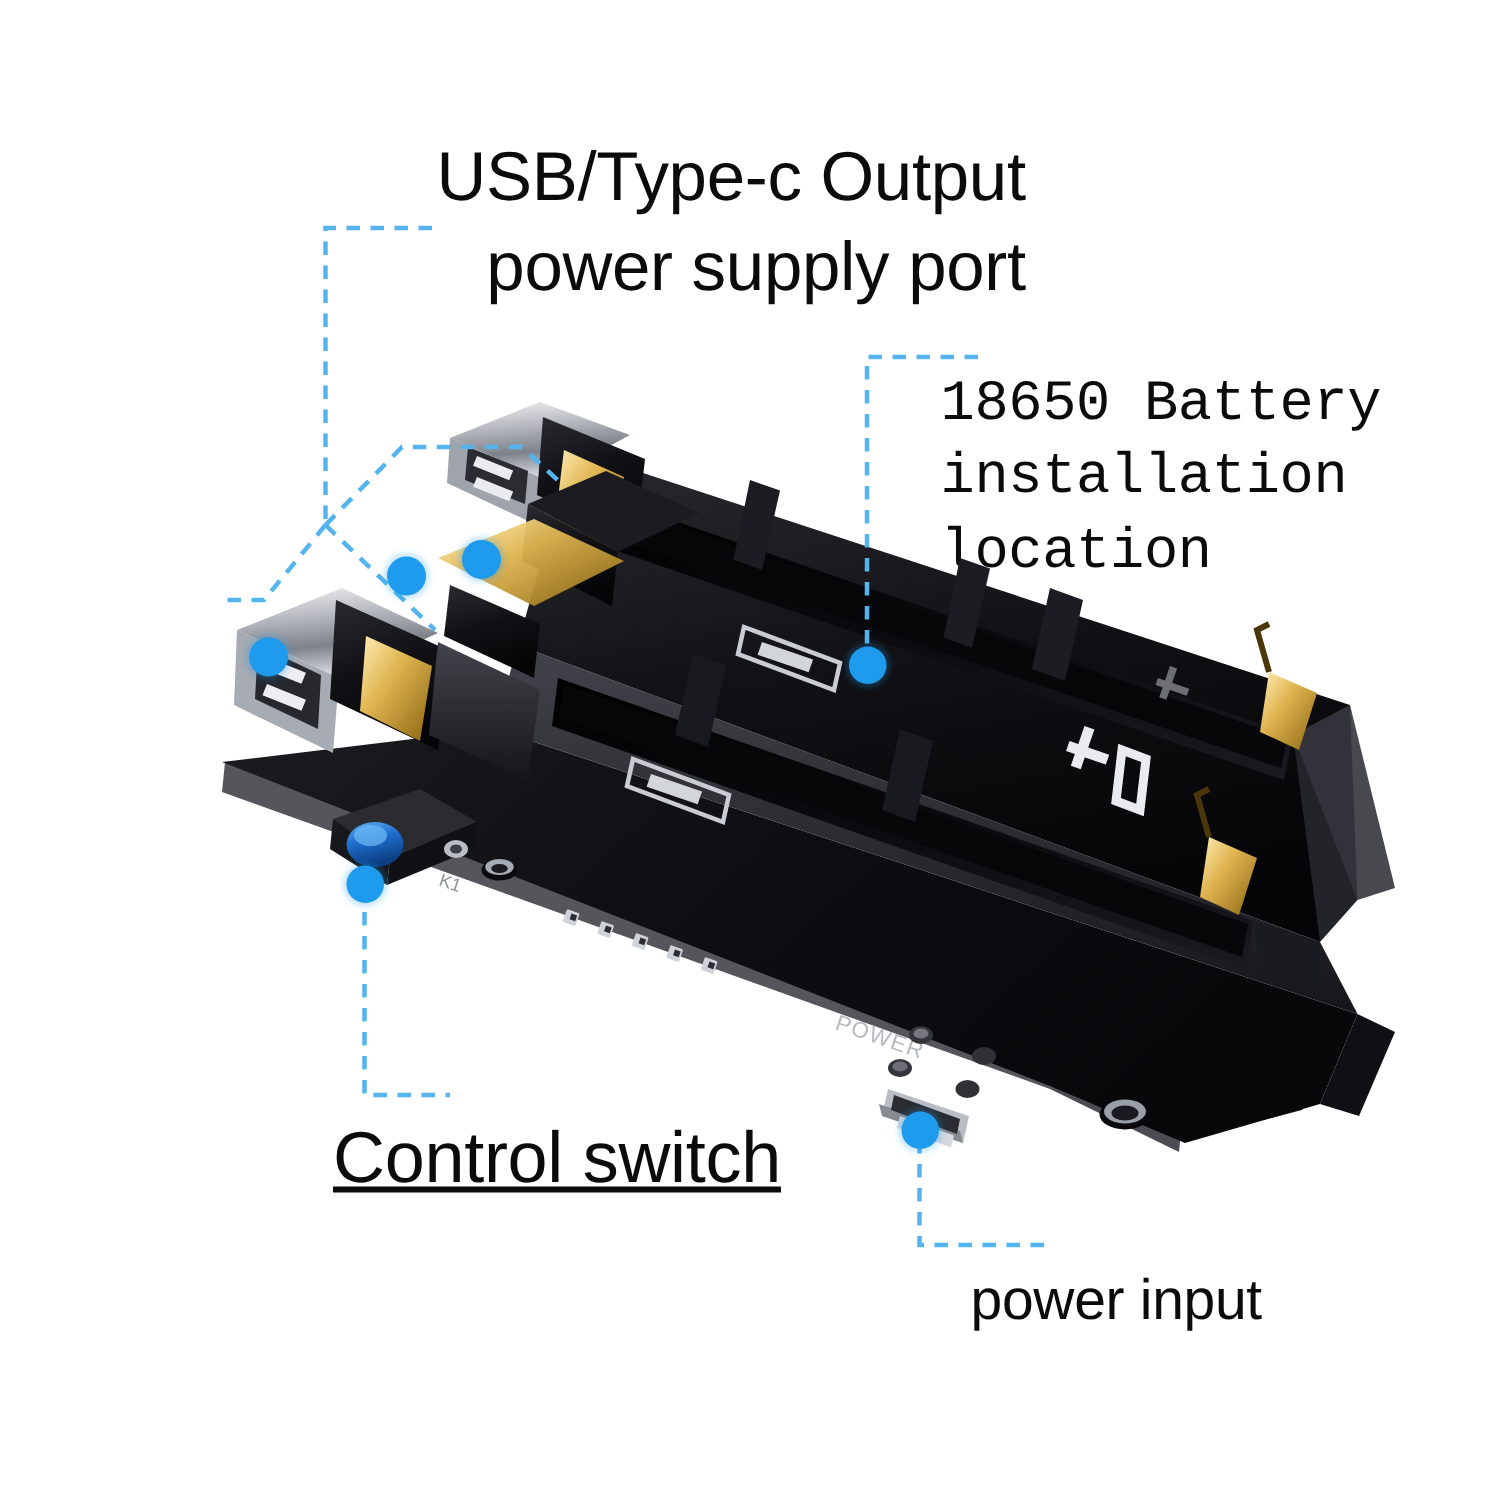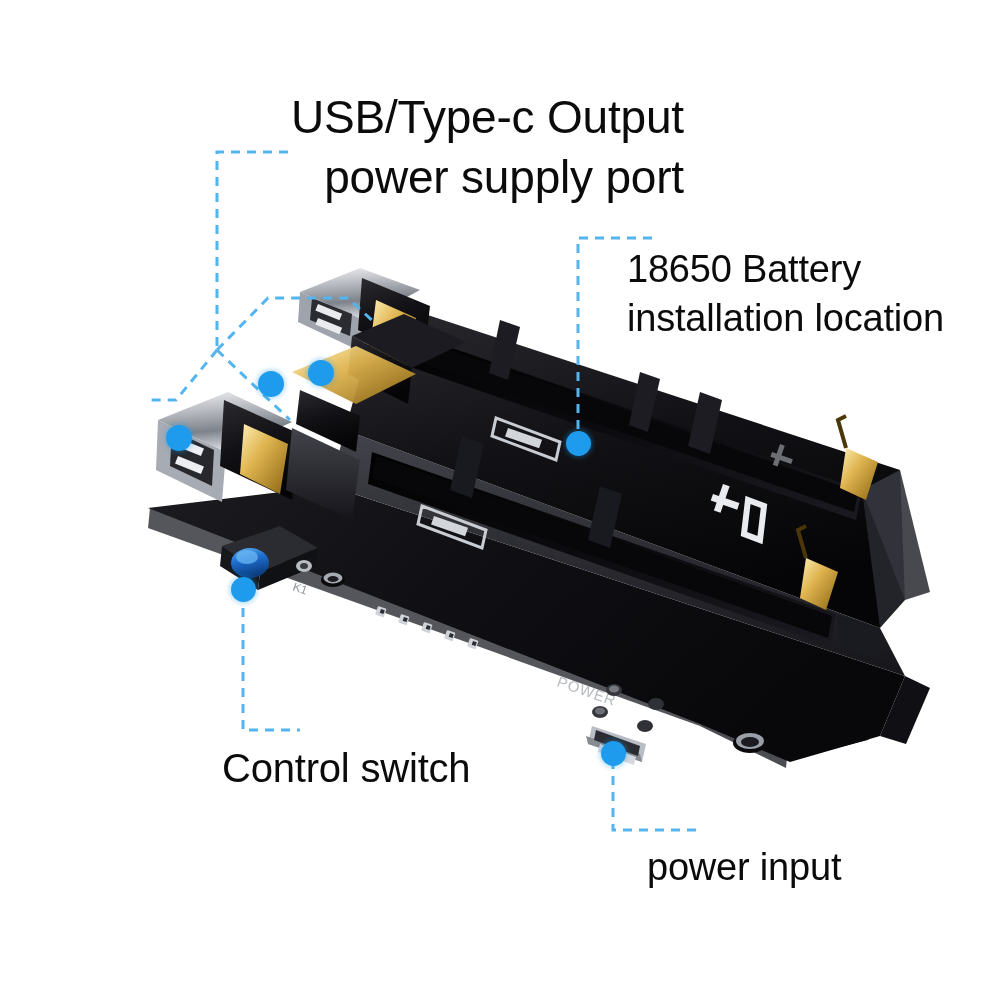--- a/index.html
+++ b/index.html
@@ -4,22 +4,22 @@
 <style>
   html,body{margin:0;padding:0;background:#fff;}
   body{width:1000px;height:1000px;overflow:hidden;
        font-family:"Liberation Sans",sans-serif;}
   #stage{position:relative;width:1000px;height:1000px;background:#ffffff;}
 
   
   .callout-text{position:absolute;color:#0b0b0b;font-weight:400;
                 line-height:1.30;white-space:pre-line;letter-spacing:-0.2px;}
   #t-usb{left:291px;top:88px;font-size:46px;text-align:right;}
-  #t-batt{left:627px;top:245px;font-size:38px;}
-  #t-switch{left:222px;top:742px;font-size:40px;}
+  #t-batt{left:627px;top:245px;font-size:38px;font-family:Liberation Mono, monospace;}
+  #t-switch{left:222px;top:742px;font-size:48px;text-decoration:underline;}
   #t-power{left:647px;top:843px;font-size:38px;}
 
   
   .ov{position:absolute;left:0;top:0;width:1000px;height:1000px;}
   #leaders{z-index:40;}
   #photo{z-index:10;}
   #dots{z-index:50;}
 
   .dot{position:absolute;border-radius:50%;background:#1e9bec;
        box-shadow:0 0 4px 2px rgba(30,155,236,.30);}

